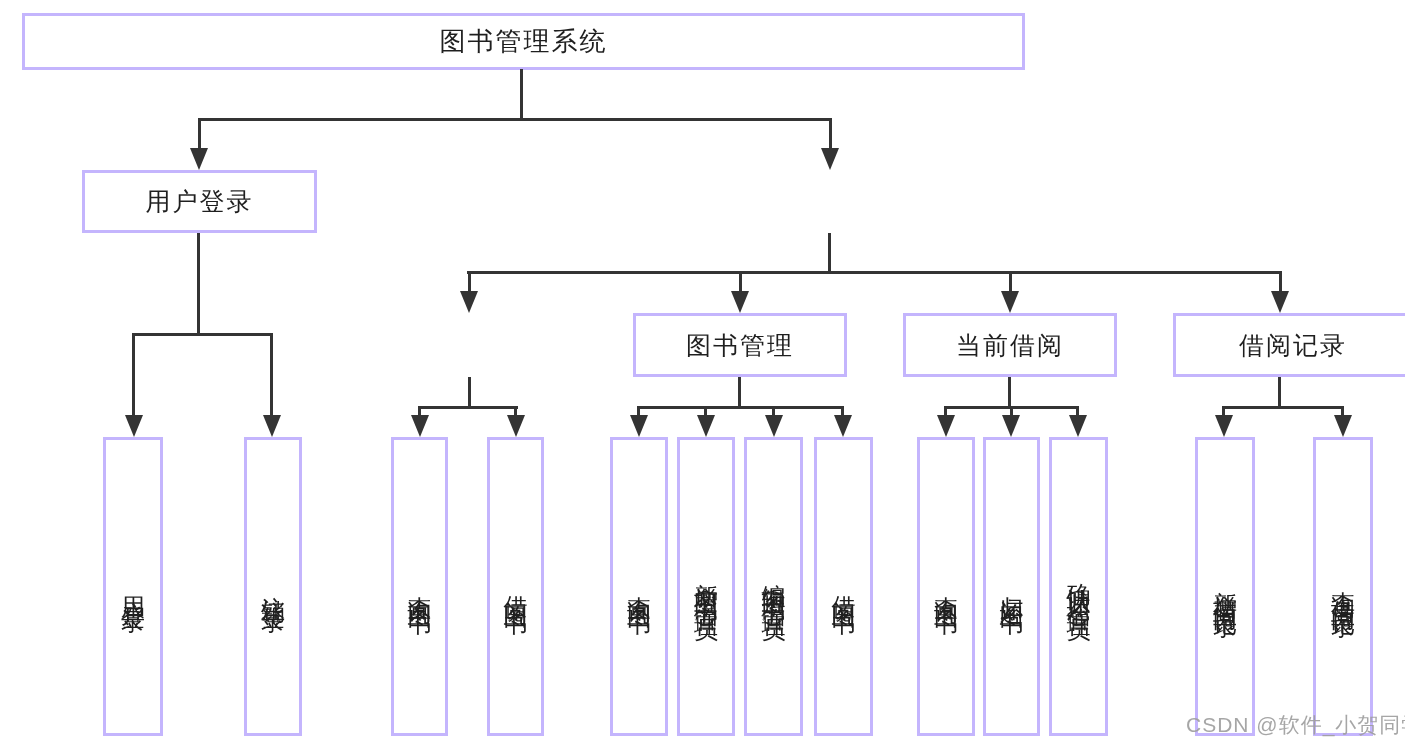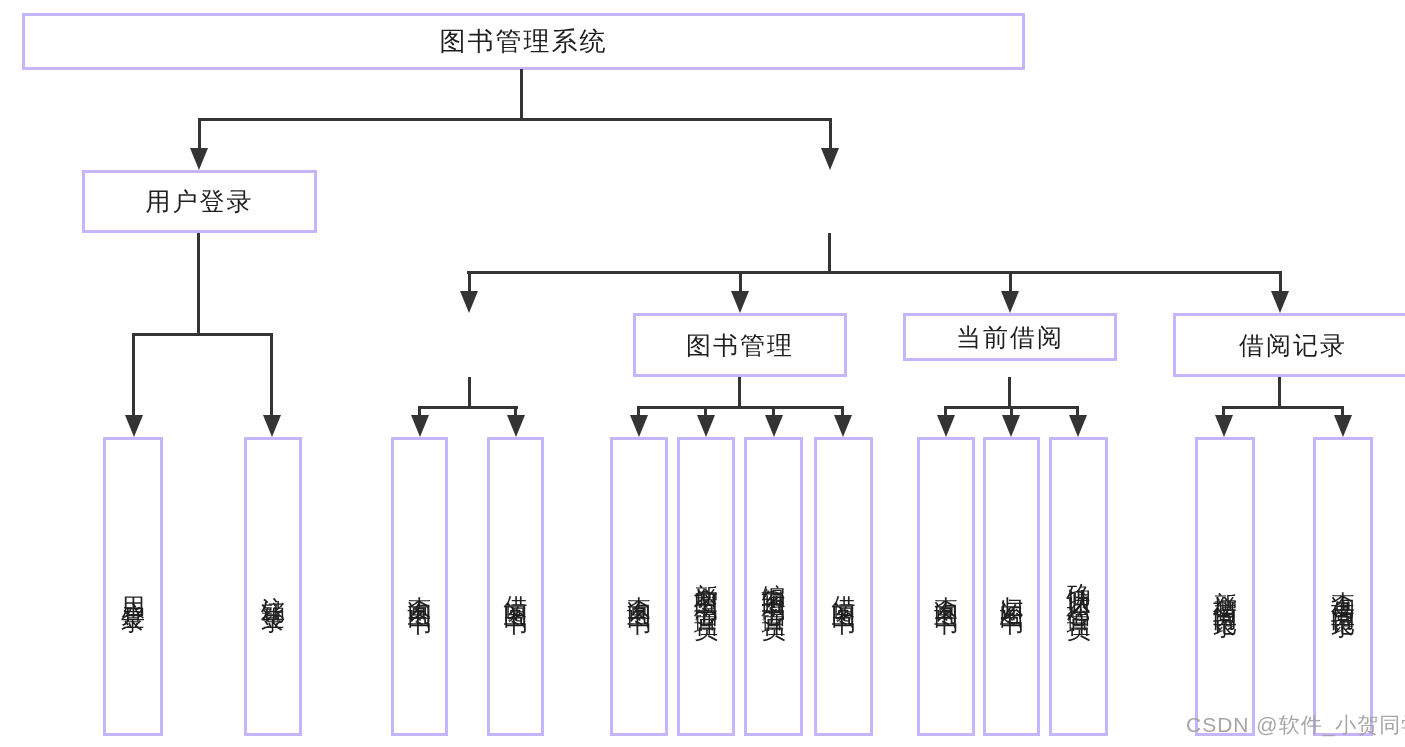--- a/index.html
+++ b/index.html
@@ -91,21 +91,21 @@
   <div class="line" style="left:739px; top:271px; width:3px; height:22px;"></div>
   <div class="arrow" style="left:731px; top:291px;"></div>
   <div class="line" style="left:1009px; top:271px; width:3px; height:22px;"></div>
   <div class="arrow" style="left:1001px; top:291px;"></div>
   <div class="line" style="left:1279px; top:271px; width:3px; height:22px;"></div>
   <div class="arrow" style="left:1271px; top:291px;"></div>
 
   <div class="box" style="left:633px; top:313px; width:214px; height:64px;">
     <span class="hlabel">图书管理</span>
   </div>
-  <div class="box" style="left:903px; top:313px; width:214px; height:48px;">
+  <div class="box" style="left:903px; top:313px; width:214px; height:64px;">
     <span class="hlabel">当前借阅</span>
   </div>
   <div class="box" style="left:1173px; top:313px; width:240px; height:64px;">
     <span class="hlabel">借阅记录</span>
   </div>
 
   <div class="line" style="left:468px; top:377px; width:3px; height:31px;"></div>
   <div class="line" style="left:418px; top:406px; width:100px; height:3px;"></div>
   <div class="line" style="left:418px; top:406px; width:3px; height:11px;"></div>
   <div class="arrow" style="left:411px; top:415px;"></div>

